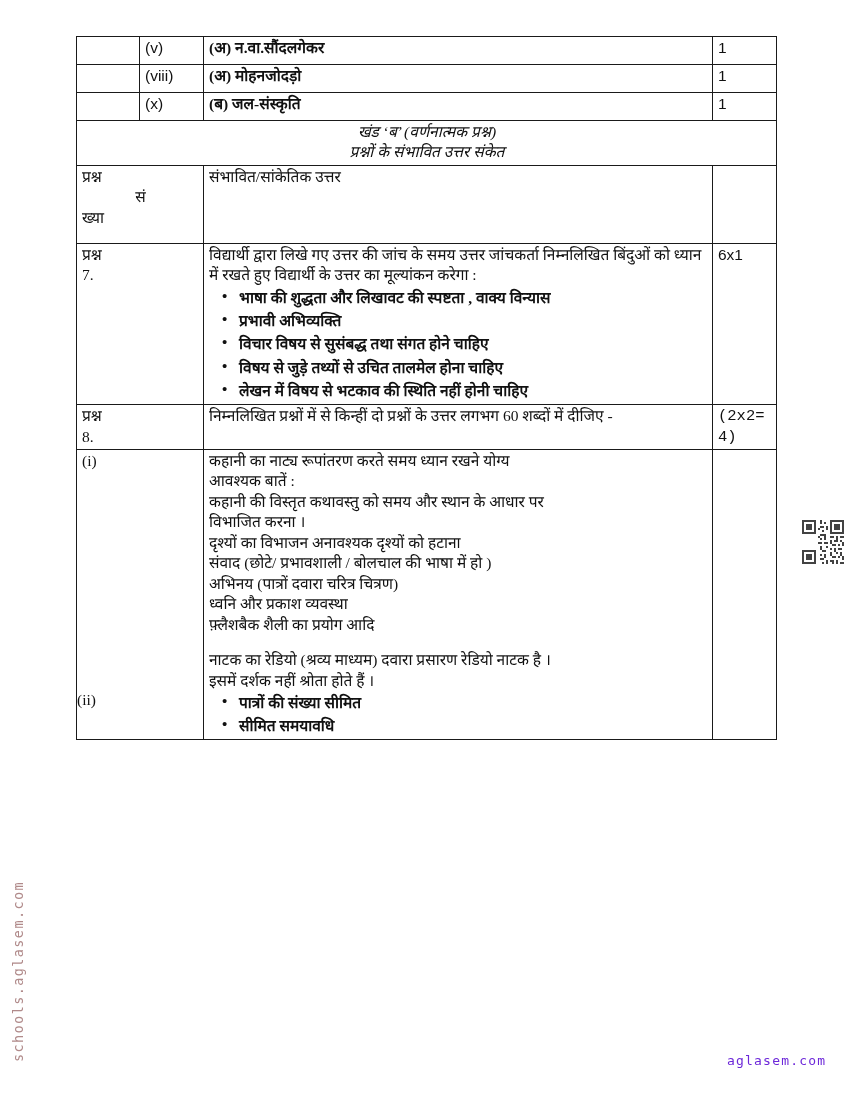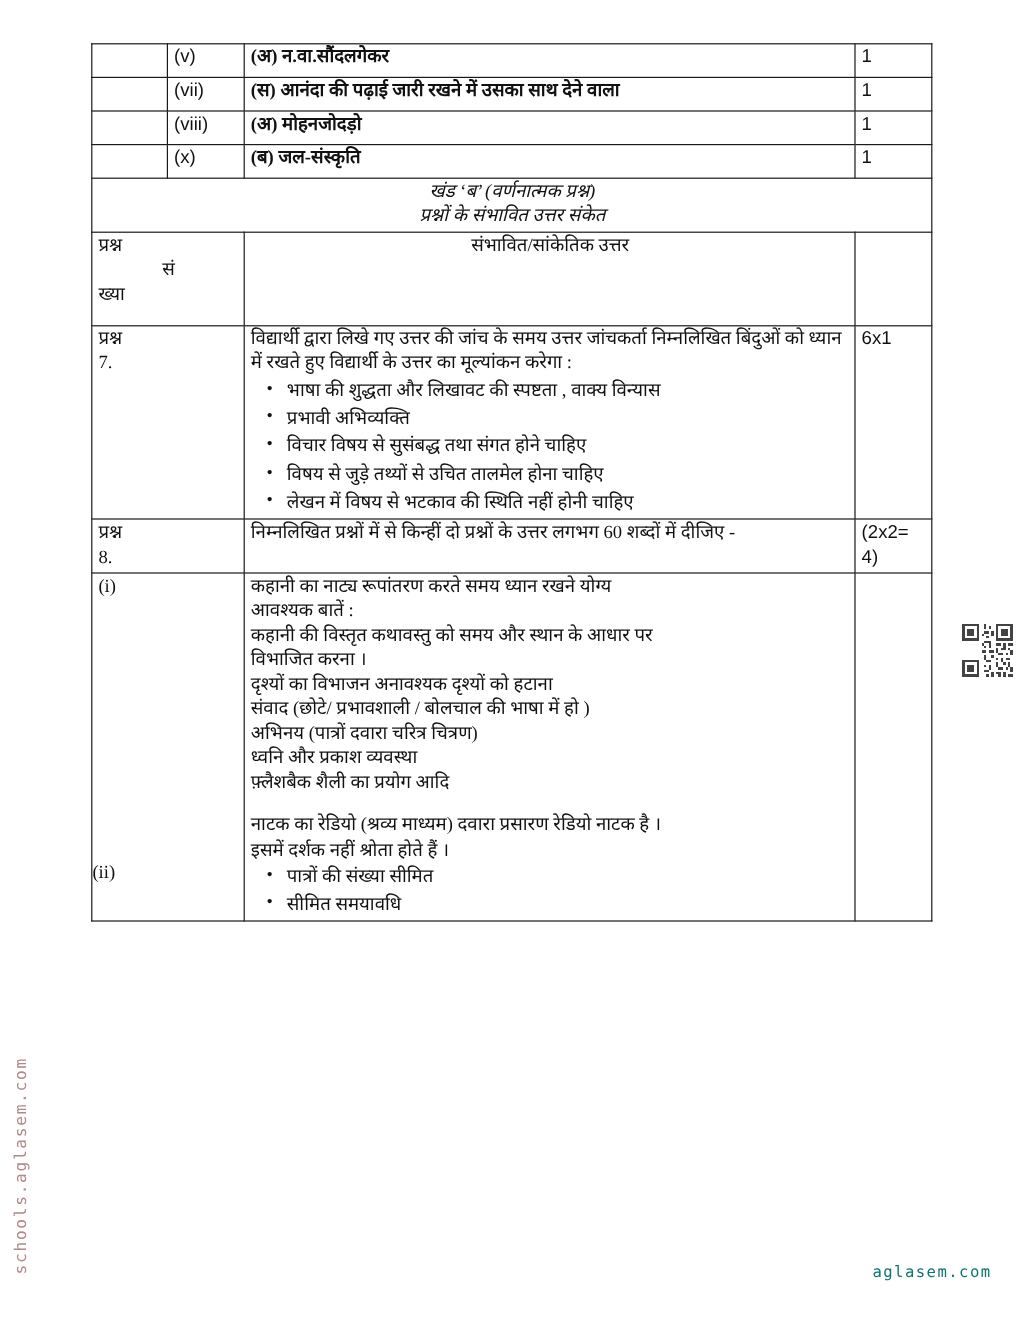--- a/index.html
+++ b/index.html
@@ -39,21 +39,21 @@
     white-space: nowrap;
     line-height: 24px;
   }
   #bottom-watermark {
     position: absolute;
     left: 727px;
     top: 1053px;
     font-family: "DejaVu Sans Mono", "Liberation Mono", monospace;
     font-size: 13px;
     letter-spacing: 1.2px;
-    color: #0f766e;
+    color: #6d28d9;
     white-space: nowrap;
   }
 
   
   #qr-code {
     position: absolute;
     left: 800px;
     top: 518px;
     width: 46px;
     height: 48px;
@@ -101,21 +101,20 @@
   .hdr-qno {
     text-align: left;
     line-height: 1.28;
     padding-top: 2px;
     height: 74px;
   }
   .hdr-qno .l1 { display: block; }
   .hdr-qno .l2 { display: block; text-align: center; }
   .hdr-qno .l3 { display: block; }
   .hdr-ans {
-    text-align: center;
     padding-top: 2px;
   }
 
   
   .qno {
     line-height: 1.3;
     padding-top: 2px;
   }
   .qno span { display: block; }
   .ans {
@@ -125,35 +124,36 @@
   .ans p { margin: 0; font-family: Liberation Serif, serif; }
   .ans ul {
     margin: 0;
     padding-left: 30px;
     list-style: none;
   }
   .ans ul li {
     position: relative;
     line-height: 1.5;
     margin: 0;
+    font-weight: bold;
   }
   .ans ul li::before {
     content: "\2022";
     position: absolute;
     left: -17px;
     top: -1px;
     font-size: 15px;
   }
   .marks {
     font-family: "Liberation Sans", sans-serif;
     font-size: 14px;
     line-height: 1.25;
     padding-top: 2px;
   }
-  .marks span { display: block; }
+  .marks span { display: block; font-family: Liberation Mono, monospace; }
   .blank-line { display: block; height: 15px; }
   .roman-lower { position: relative; }
   .roman-ii { position: absolute; top: 208px; left: 0; margin-top: 32px; }
 </style>
 </head>
 <body>
 
 <div id="page">
 
   <div id="left-watermark">schools.aglasem.com</div>
@@ -233,26 +233,20 @@
     <tbody>
 
       <tr class="mcq-row">
         <td class="cell-blank"></td>
         <td class="cell-roman">(v)</td>
         <td class="cell-body">(अ) न.वा.सौंदलगेकर</td>
         <td class="cell-marks">1</td>
       </tr>
       <tr class="mcq-row">
         <td class="cell-blank"></td>
-        <td class="cell-roman">(vii)</td>
-        <td class="cell-body">(स) आनंदा की पढ़ाई जारी रखने में उसका साथ देने वाला</td>
-        <td class="cell-marks">1</td>
-      </tr>
-      <tr class="mcq-row">
-        <td class="cell-blank"></td>
         <td class="cell-roman">(viii)</td>
         <td class="cell-body">(अ) मोहनजोदड़ो</td>
         <td class="cell-marks">1</td>
       </tr>
       <tr class="mcq-row">
         <td class="cell-blank"></td>
         <td class="cell-roman">(x)</td>
         <td class="cell-body">(ब) जल-संस्कृति</td>
         <td class="cell-marks">1</td>
       </tr>

